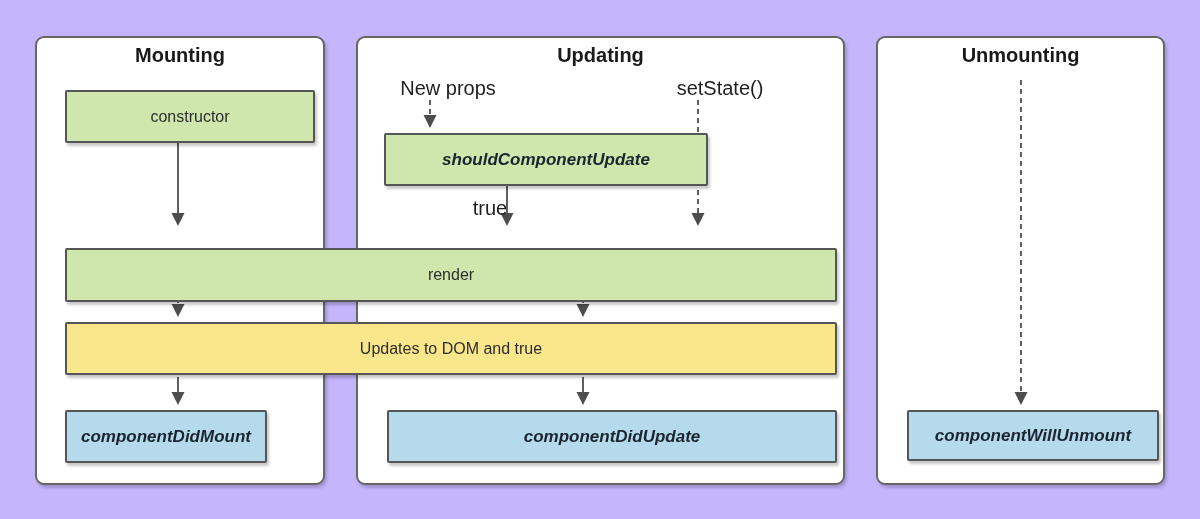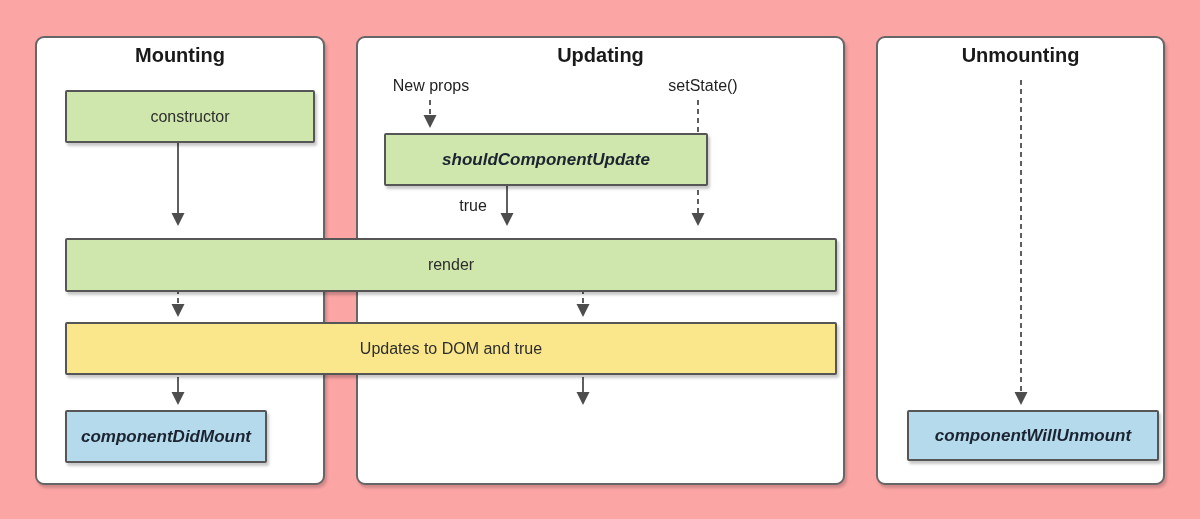--- a/index.html
+++ b/index.html
@@ -15,21 +15,21 @@
   *{margin:0;padding:0;box-sizing:border-box;}
   html,body{background:#ffffff;}
   body{
     font-family:"Liberation Sans","DejaVu Sans",sans-serif;
     color:var(--text);
   }
   .canvas{
     position:relative;
     width:1200px;
     height:519px;
-    background:#fca5a5;
+    background:#c4b5fd;
     overflow:hidden;
   }
   .panel{
     position:absolute;
     border:2px solid var(--panel-border);
     border-radius:9px;
     background:#ffffff;
     box-shadow:2px 3px 3px rgba(0,0,0,0.18);
     z-index:1;
   }
@@ -70,24 +70,25 @@
   .node.blue{background:var(--blue-fill);}
   .node.method{
     font-weight:bold;
     font-style:italic;
     font-size:17px;
     color:var(--method-text);
   }
   .float-label{
     position:absolute;
     transform:translateX(-50%);
-    font-size:16px;
+    font-size:20px;
     color:#1f1f1f;
     white-space:nowrap;
     z-index:4;
+    margin-left:17px;
   }
   .float-label.bold{font-weight:normal;}
 </style>
 </head>
 <body>
 
 <div class="canvas">
 
   <div class="panel" style="left:35px;top:36px;width:290px;height:449px;">
     <div class="panel-title">Mounting</div>
@@ -117,26 +118,27 @@
       <line x1="178" y1="377" x2="178" y2="403" marker-end="url(#arrowhead)"></line>
       <line x1="583" y1="377" x2="583" y2="403" marker-end="url(#arrowhead)"></line>
       <line x1="1021" y1="80" x2="1021" y2="403" stroke-dasharray="5,4" marker-end="url(#arrowhead)"></line>
     </g>
   </svg>
 
   <div class="node green" style="left:53px;top:90px;width:250px;height:53px;">constructor</div>
 
   <div class="node green method" style="left:372px;top:133px;width:324px;height:53px;">shouldComponentUpdate</div>
 
-  <div class="node green" style="left:53px;top:238px;width:772px;height:54px;">render</div>
+  <div class="node green" style="left:53px;top:248px;width:772px;height:54px;">render</div>
 
   <div class="node yellow" style="left:53px;top:322px;width:772px;height:53px;">Updates to DOM and true</div>
 
   <div class="node blue method" style="left:53px;top:410px;width:202px;height:53px;">componentDidMount</div>
 
+  <div class="node blue method" style="left:375px;top:410px;width:450px;height:53px;">componentDidUpdate</div>
 
   <div class="node blue method" style="left:895px;top:410px;width:252px;height:51px;">componentWillUnmount</div>
 
   <span class="float-label" style="left:431px;top:77px;">New props</span>
 
   <span class="float-label" style="left:703px;top:77px;">setState()</span>
 
   <span class="float-label bold" style="left:473px;top:197px;">true</span>
 
 </div>

